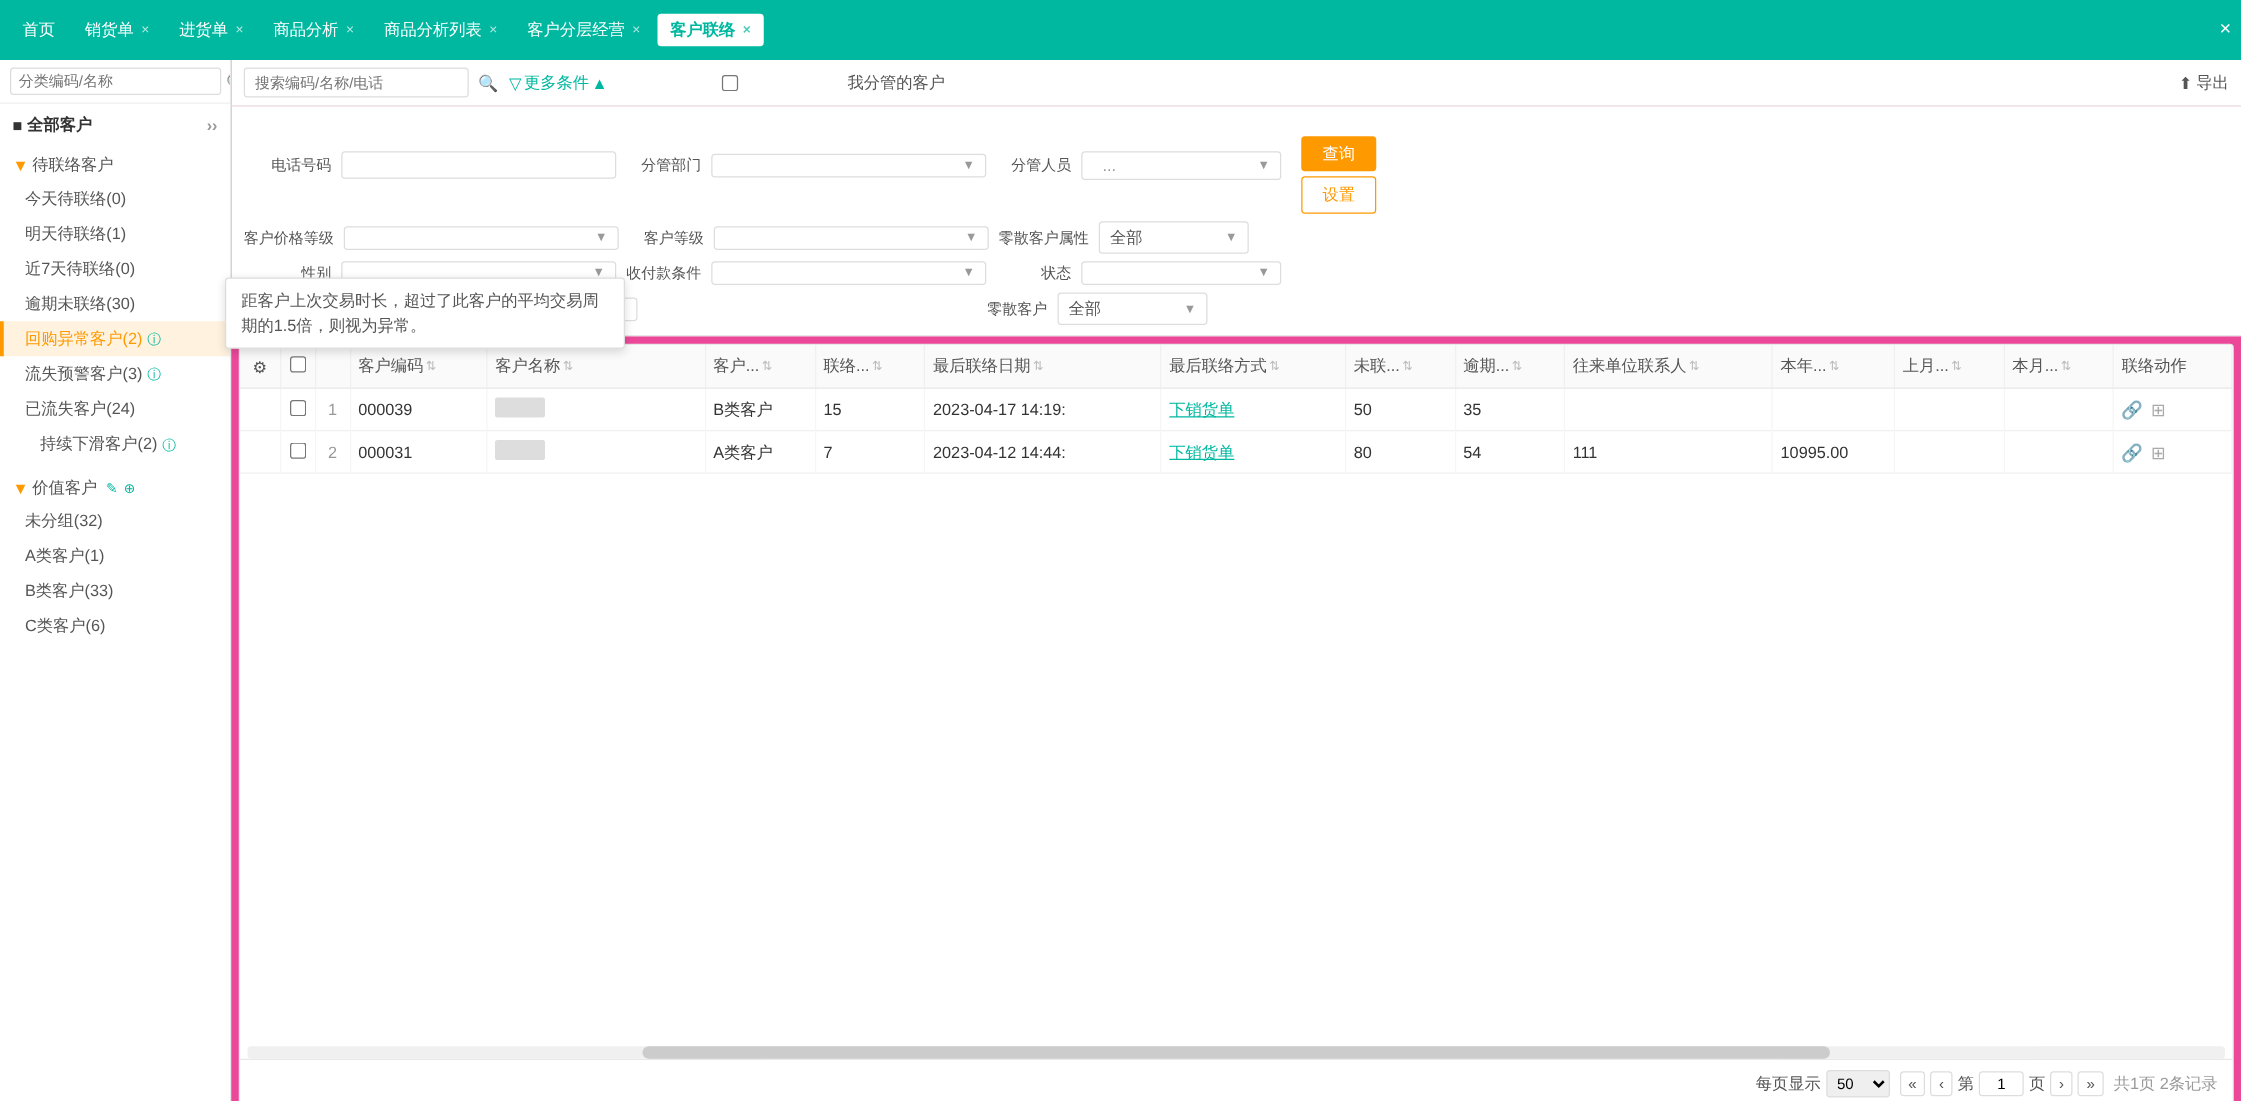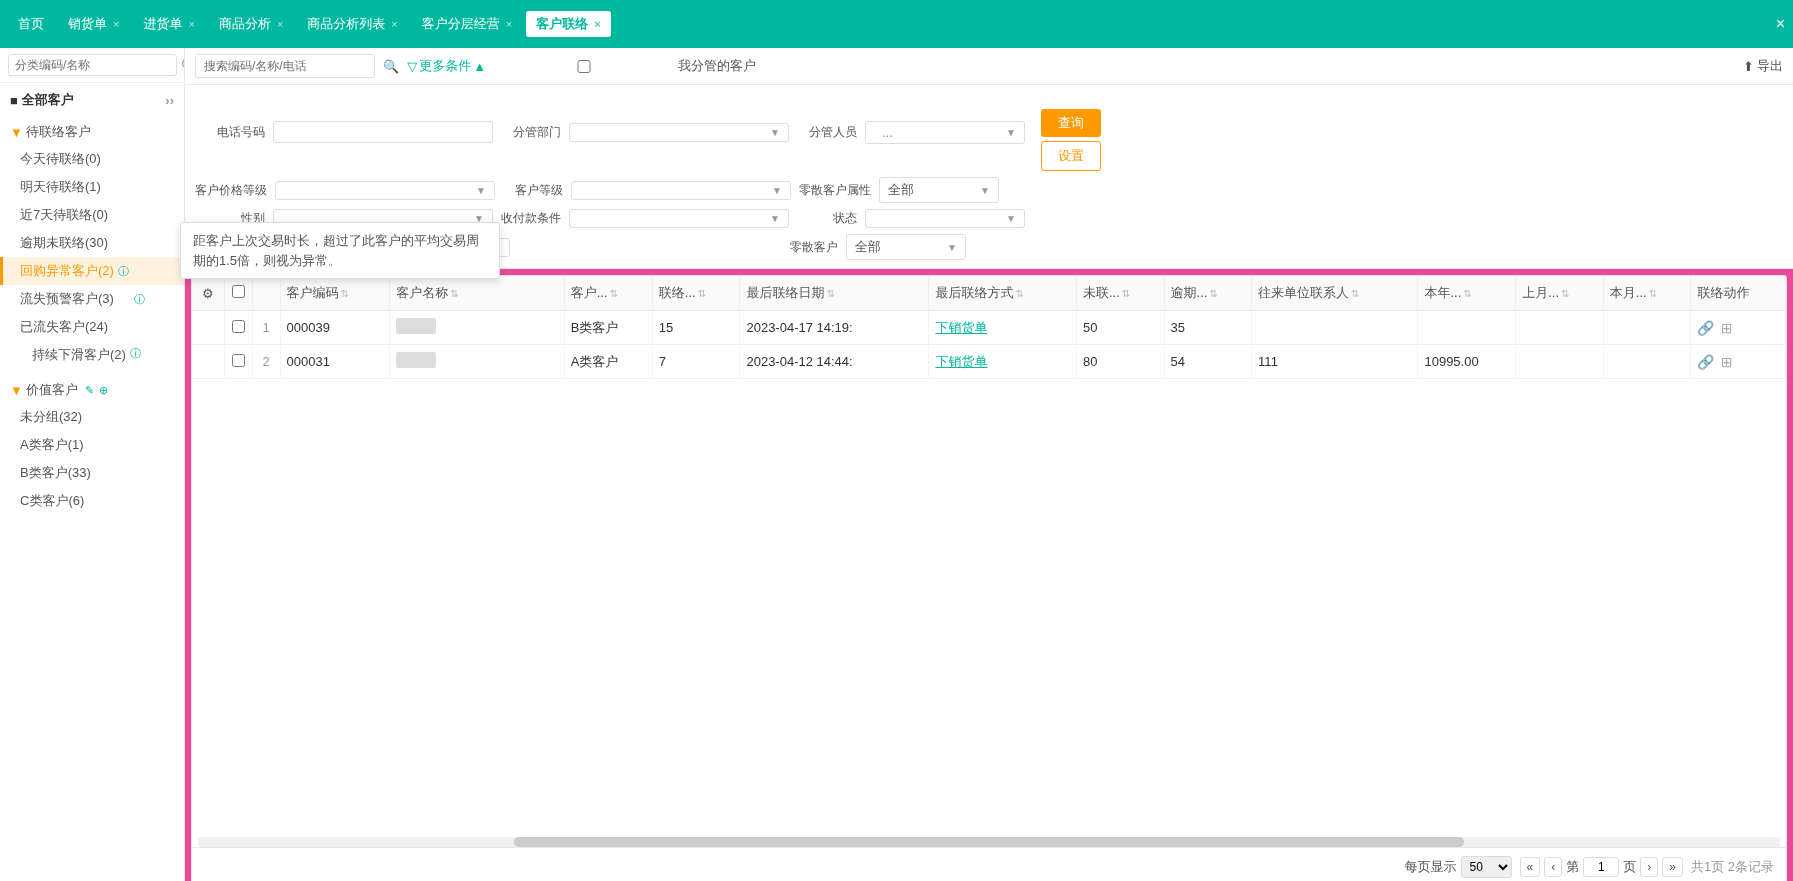--- a/index.html
+++ b/index.html
@@ -166,28 +166,28 @@
       <span>近7天待联络(0)</span>
     </div>
     <div class="sidebar-item">
       <span>逾期未联络(30)</span>
     </div>
 
     <div class="sidebar-item active" style="display:flex;align-items:center;gap:4px;">
       <span>回购异常客户(2)</span>
       <span style="color:#00b8a0;font-size:11px;">ⓘ</span>
     </div>
-    <div class="sidebar-item" style="display:flex;align-items:center;gap:20px;">
+    <div class="sidebar-item" style="display:flex;align-items:center;gap:4px;">
       <span>流失预警客户(3)</span>
       <span style="color:#00b8a0;font-size:11px;">ⓘ</span>
     </div>
     <div class="sidebar-item">
       <span>已流失客户(24)</span>
     </div>
-    <div class="sidebar-item" style="display:flex;align-items:flex-start;gap:4px;padding-left:32px;">
+    <div class="sidebar-item" style="display:flex;align-items:flex-end;gap:4px;padding-left:32px;">
       <span>持续下滑客户(2)</span>
       <span style="color:#00b8a0;font-size:11px;">ⓘ</span>
     </div>
 
     <div class="sidebar-group2-title" style="margin-top:6px;">
       <span class="triangle" style="color:#f90;">▼</span>
       <span>价值客户</span>
       <span style="margin-left:4px;color:#00b8a0;cursor:pointer;font-size:11px;">✎</span>
       <span style="margin-left:2px;color:#00b8a0;cursor:pointer;font-size:11px;">⊕</span>
     </div>

